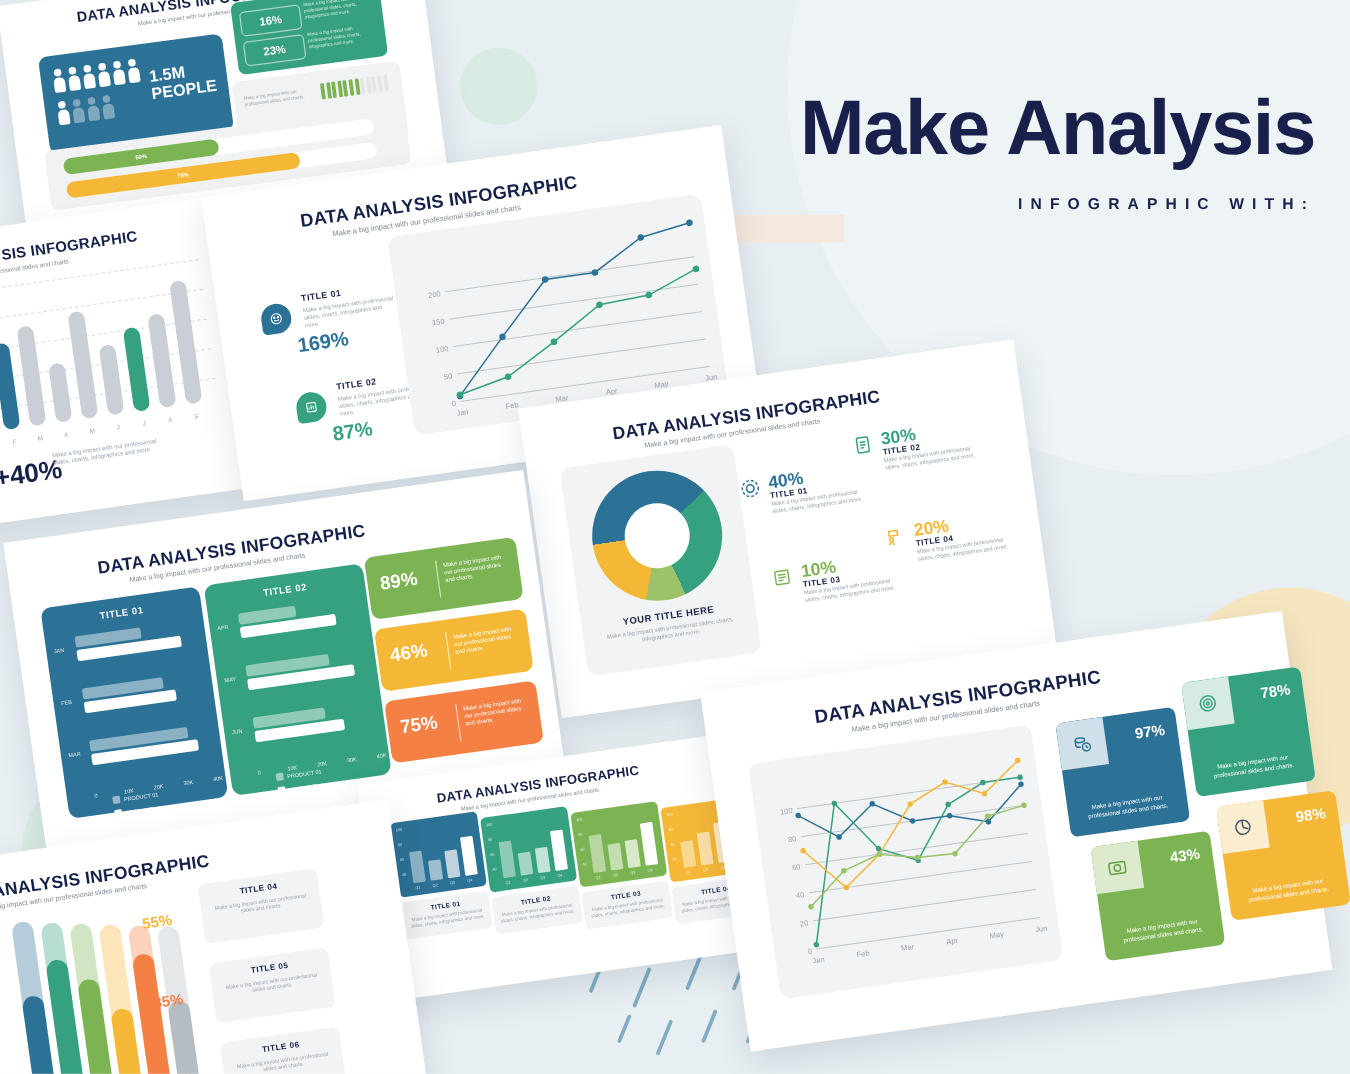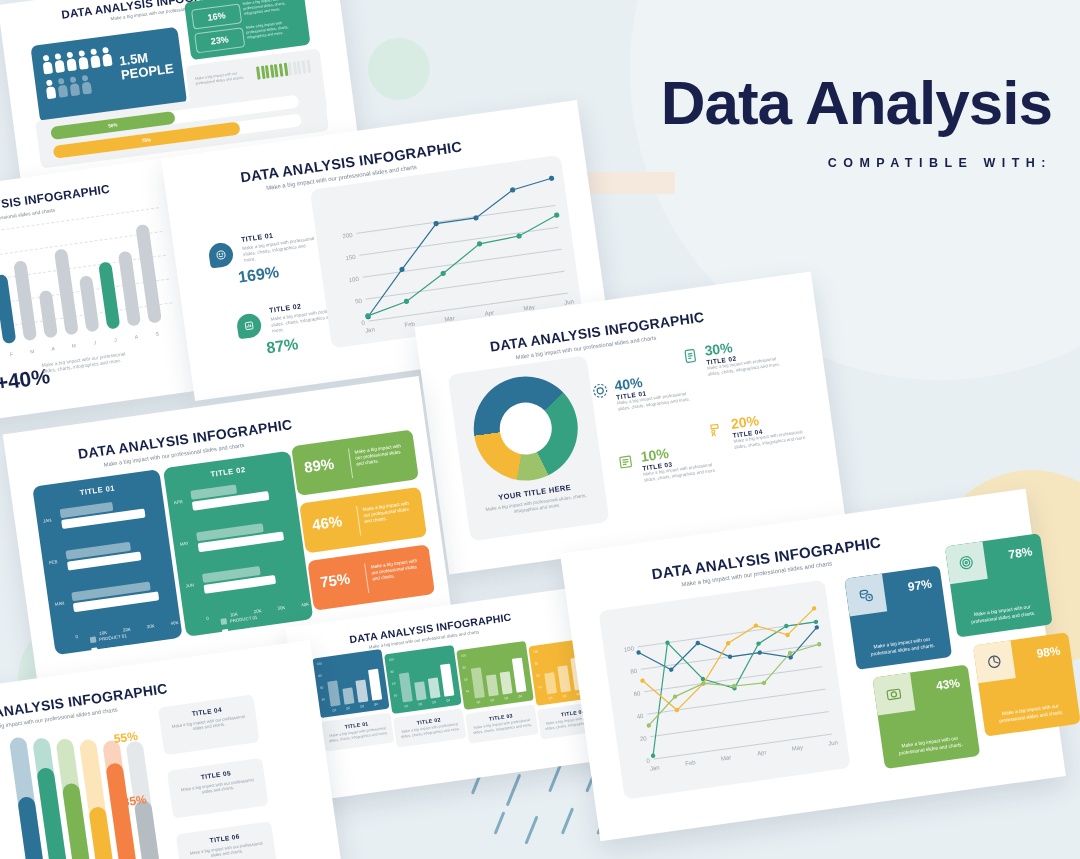--- a/index.html
+++ b/index.html
@@ -671,17 +671,17 @@
             <circle cx="12" cy="12" r="7.5"></circle>
             <path d="M12 12 L12 5.5 M12 12 L17.5 14.5"></path>
           </svg>
       </div>
       <div class="pc">98%</div>
       <div class="tx">Make a big impact with our professional slides and charts.</div>
     </div>
   </div>
 
   <div class="hero">
-    <div class="hero-title">Data Analysis</div>
-    <div class="hero-compat">COMPATIBLE WITH:</div>
+    <div class="hero-title">Make Analysis</div>
+    <div class="hero-compat">INFOGRAPHIC WITH:</div>
   </div>
 
 </div>
 
 </body></html>

